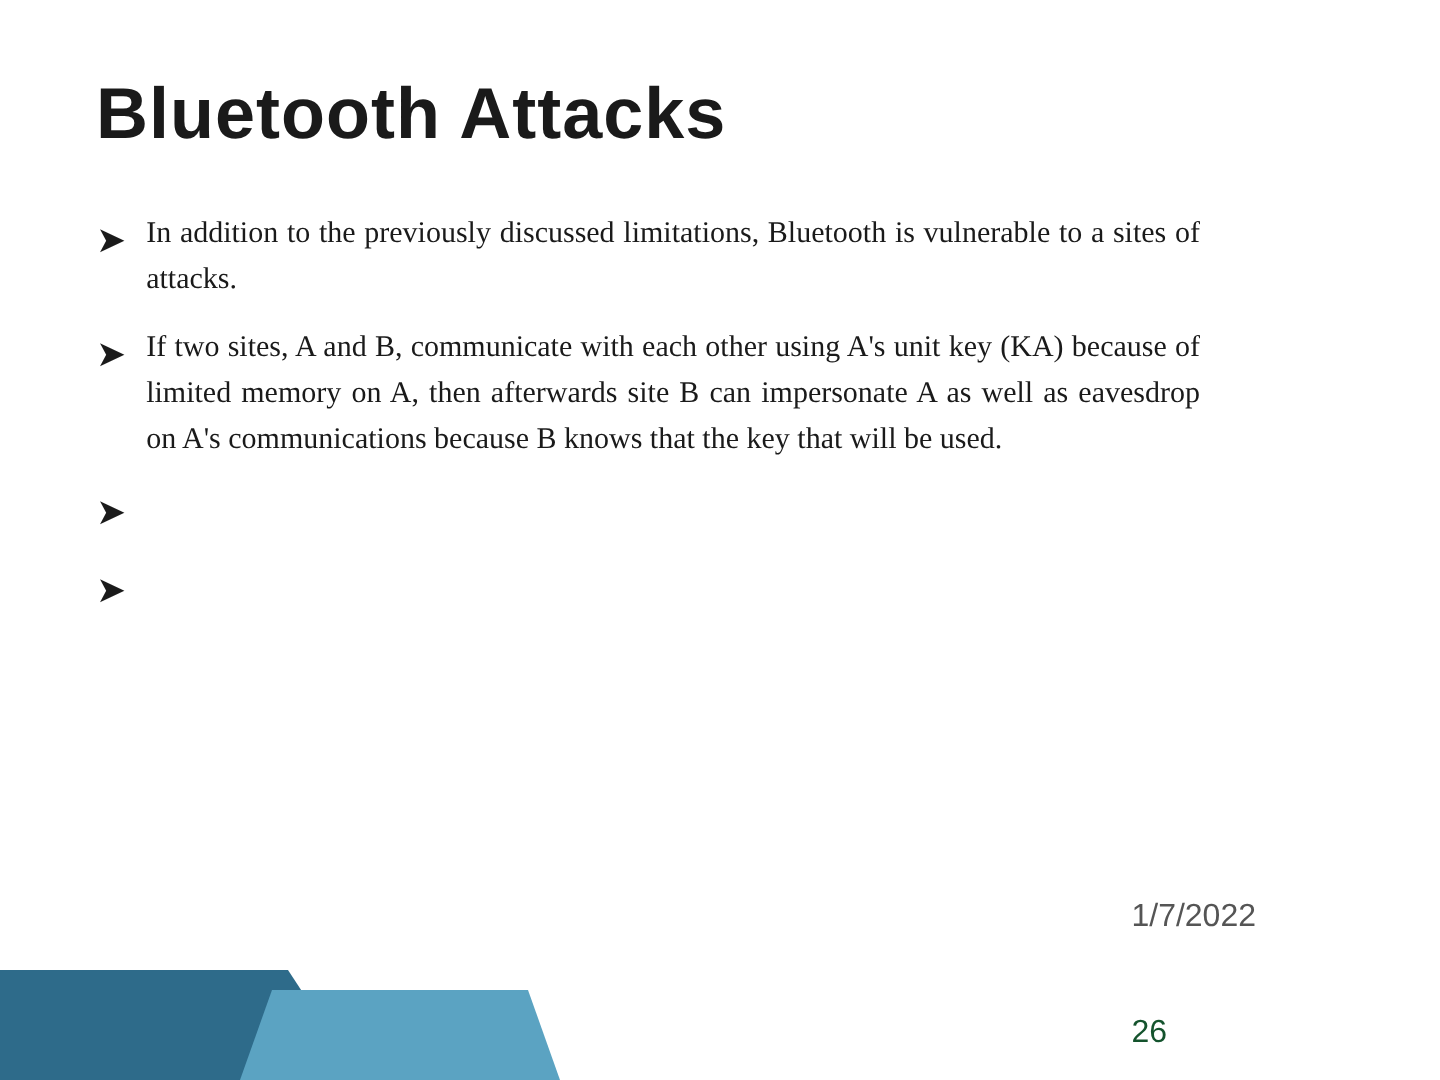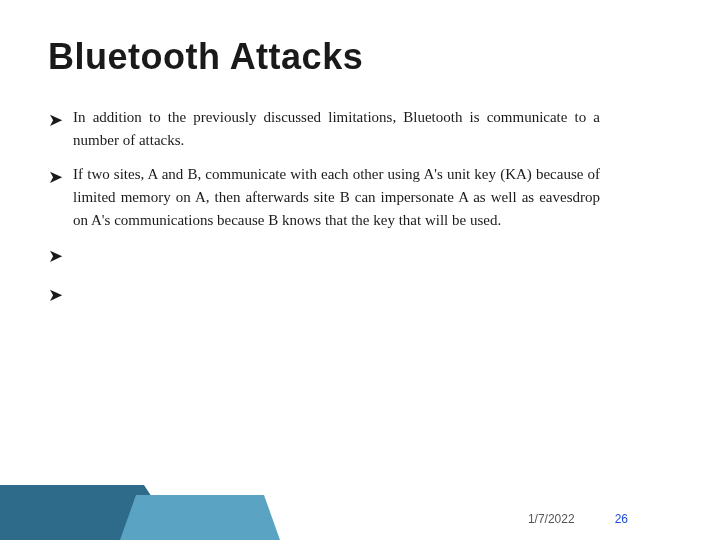--- a/index.html
+++ b/index.html
@@ -85,47 +85,48 @@
       width: 160px;
       height: 45px;
       background: #5ba3c2;
       clip-path: polygon(0 100%, 100% 100%, 90% 0%, 10% 0%);
     }
 
     .footer-right {
       position: absolute;
       bottom: 14px;
       right: 20px;
-      font-size: 12px;
+      font-size: 16px;
       color: #555555;
       font-family: Arial, Helvetica, sans-serif;
       display: flex;
       gap: 40px;
+      flex-direction: column;
     }
 
     .footer-date {
       color: #555;
     }
 
     .footer-page {
-      color: #1d4ed8;
+      color: #14532d;
     }
   </style>
 </head>
 <body>
 
 <div class="slide">
 
   <h1 class="title">Bluetooth Attacks</h1>
 
   <div class="content">
 
     <div class="bullet-item">
       <span class="bullet-symbol">➤</span>
-      <span class="bullet-text">In addition to the previously discussed limitations, Bluetooth is communicate to a number of attacks.</span>
+      <span class="bullet-text">In addition to the previously discussed limitations, Bluetooth is vulnerable to a sites of attacks.</span>
     </div>
 
     <div class="bullet-item">
       <span class="bullet-symbol">➤</span>
       <span class="bullet-text">If two sites, A and B, communicate with each other using A's unit key (KA) because of limited memory on A, then afterwards site B can impersonate A as well as eavesdrop on A's communications because B knows that the key that will be used.</span>
     </div>
 
     <div class="bullet-item">
       <span class="bullet-symbol">➤</span>
     </div>

